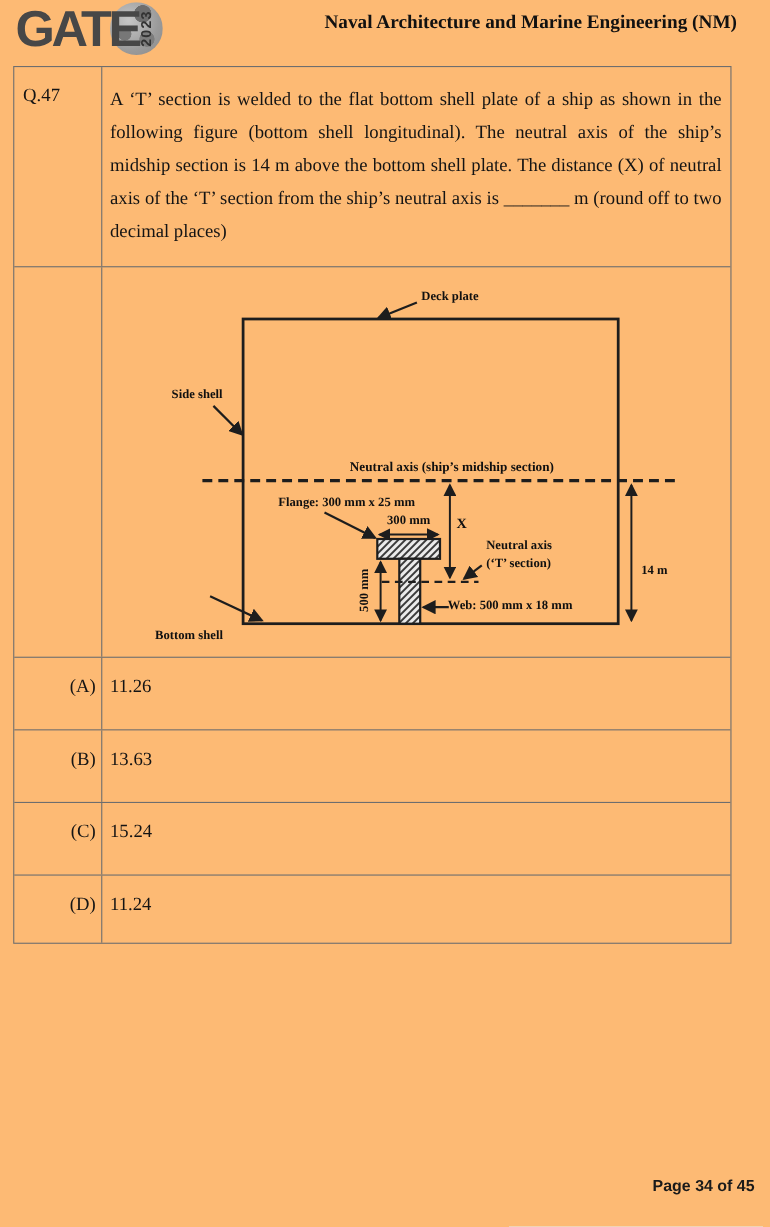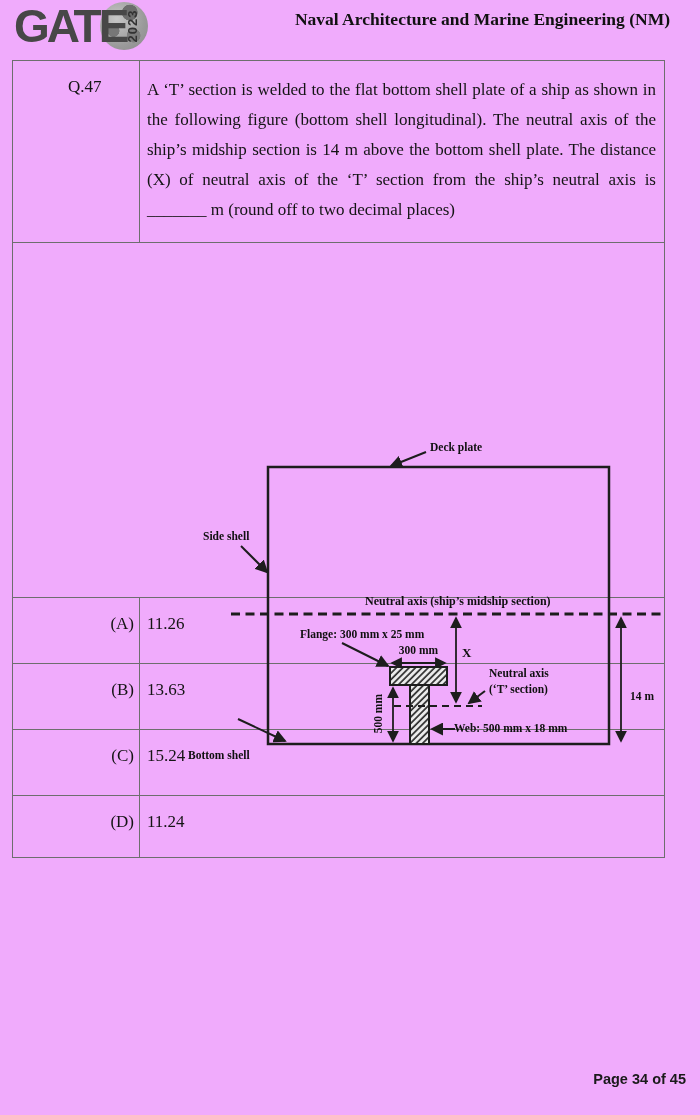--- a/index.html
+++ b/index.html
@@ -1,16 +1,16 @@
 <!DOCTYPE html>
 <html><head>
 <meta charset="utf-8">
 <style>
   html,body{margin:0;padding:0;background:#e8e8e8;}
-  #page{position:relative;width:700px;height:1115px;background:#f0abfc;overflow:hidden;
+  #page{position:relative;width:700px;height:1115px;background:#fdba74;overflow:hidden;
         font-family:"Liberation Serif","DejaVu Serif",serif;color:#141414;}
 
   
   #logo{position:absolute;left:14px;top:0px;width:150px;height:56px;}
   #globe{position:absolute;left:86px;top:2px;width:48px;height:48px;border-radius:50%;
          background:
            radial-gradient(circle at 62% 22%, #6d6d6d 0 16%, rgba(0,0,0,0) 17%),
            radial-gradient(circle at 28% 60%, #777777 0 13%, rgba(0,0,0,0) 14%),
            radial-gradient(circle at 70% 70%, #7c7c7c 0 14%, rgba(0,0,0,0) 15%),
            radial-gradient(circle at 35% 35%, #c6c6c6, #9a9a9a 62%, #898989);}
@@ -20,24 +20,24 @@
              transform:rotate(-90deg);font-family:"Liberation Sans",sans-serif;
              font-weight:700;font-size:13px;color:#323232;letter-spacing:1px;}
   #doc-title{position:absolute;right:30px;top:9px;font-weight:700;font-size:17.5px;
              white-space:nowrap;color:#111;}
 
   
   #qtable{position:absolute;left:12px;top:60px;width:653px;border:1px solid #6e6e6e;
           box-sizing:border-box;}
   .trow{display:flex;box-sizing:border-box;}
   .trow + .trow{border-top:1px solid #6e6e6e;}
-  .cell-l{width:80px;border-right:1px solid #6e6e6e;box-sizing:border-box;flex:none;margin-left:47px;}
+  .cell-l{width:80px;border-right:1px solid #6e6e6e;box-sizing:border-box;flex:none;}
   .cell-r{flex:1;box-sizing:border-box;position:relative;}
   #row-question{height:181px;}
-  #row-figure{height:355px;align-items:center;}
+  #row-figure{height:355px;}
   .opt-row{height:66px;}
   #row-opt-d{height:62px;}
   .qnum{padding:16px 0 0 8px;font-size:17px;}
   .qtext{padding:14px 8px 0 7px;font-size:17px;line-height:30px;text-align:justify;}
   .opt-label{text-align:right;padding:16px 5px 0 0;font-size:17px;}
   .opt-value{padding:16px 0 0 7px;font-size:17px;}
 
   
   #fig{position:absolute;inset:0;}
   #fig svg{position:absolute;left:0;top:0;}

